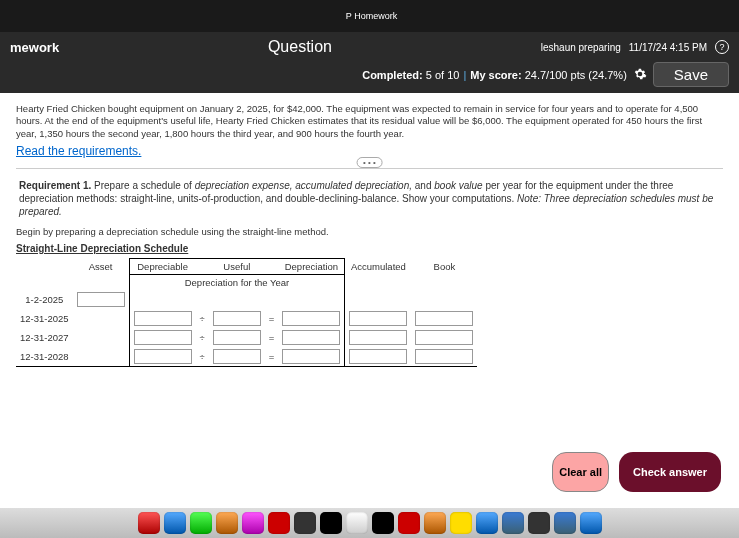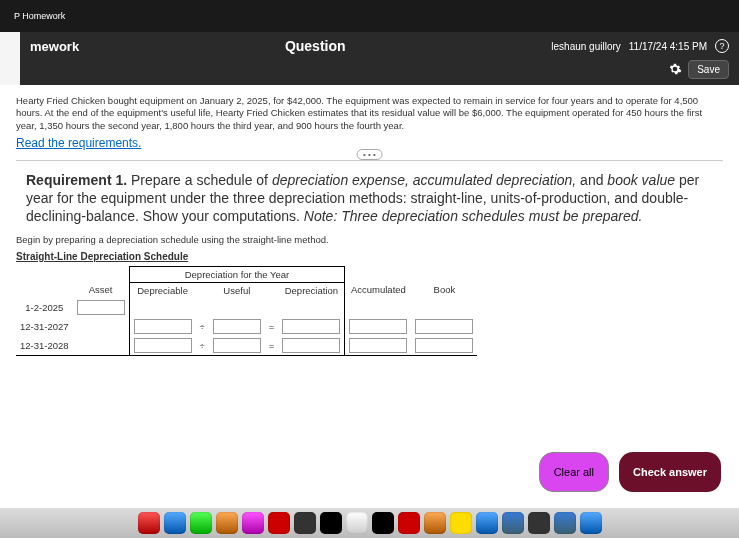--- a/index.html
+++ b/index.html
@@ -1,76 +1,77 @@
 <!DOCTYPE html>
 <html><head>
 <meta charset="utf-8">
 <style>
 * { box-sizing: border-box; margin: 0; padding: 0; }
 body { font-family: Arial, sans-serif; background: #f5f5f5; width: 739px; height: 538px; overflow: hidden; font-size: 10px; }
-.top-bar { background: #1a1a1a; color: #fff; height: 28px; display: flex; align-items: center; justify-content: flex-start; padding: 16px 10px; font-size: 9px; }
+.top-bar { background: #1a1a1a; color: #fff; height: 28px; display: flex; align-items: center; justify-content: center; padding: 16px 10px; font-size: 9px; }
 .top-bar span { margin-left: 4px; }
-.nav-bar { background: #2a2a2a; color: #fff; display: flex; align-items: center; padding: 6px 10px; font-size: 11px; margin-left: 20px; }
+.nav-bar { background: #2a2a2a; color: #fff; display: flex; align-items: center; padding: 6px 10px; font-size: 11px; }
 .nav-left { font-weight: bold; font-size: 13px; }
 .nav-center { flex: 1; text-align: center; }
-.nav-center .q-title { font-weight: bold; font-size: 14px; }
+.nav-center .q-title { font-weight: normal; font-size: 16px; }
 .nav-center .q-part { font-size: 9px; color: #ccc; }
 .nav-right { display: flex; align-items: center; gap: 8px; font-size: 10px; }
 .help-icon { border: 1px solid #fff; border-radius: 50%; width: 14px; height: 14px; display: inline-flex; align-items: center; justify-content: center; font-size: 9px; }
 .gear-icon { display: inline-block; }
-.save-btn { background: #444; border: 1px solid #666; color: #fff; padding: 3px 8px; border-radius: 4px; font-size: 10px; cursor: pointer; }
+.save-btn { background: #444; border: 1px solid #666; color: #fff; padding: 3px 20px; border-radius: 4px; font-size: 15px; cursor: pointer; }
 .content { background: #fff; padding: 10px 16px; height: 440px; overflow: auto; color: #333; }
 .problem-text { font-size: 9.5px; line-height: 1.3; margin-bottom: 4px; }
 .read-link { color: #0066cc; text-decoration: underline; cursor: pointer; font-size: 12px; }
 .divider { border: none; border-top: 1px solid #ccc; margin: 10px 0; position: relative; }
 .divider-handle { position: absolute; left: 50%; top: -6px; transform: translateX(-50%); background: #fff; border: 1px solid #aaa; border-radius: 8px; padding: 0 6px; font-size: 8px; color: #666; }
-.requirement { font-size: 14px; line-height: 1.3; margin: 8px 10px; }
+.requirement { font-size: 10px; line-height: 1.3; margin: 8px 3px; }
 .requirement b { font-weight: bold; }
 .instruction { font-size: 9.5px; margin: 6px 0; }
 .sched-title { font-weight: bold; font-size: 10px; text-decoration: underline; margin: 6px 0 4px 0; }
 table.sched { border-collapse: collapse; font-size: 9.5px; }
 table.sched th, table.sched td { padding: 2px 4px; text-align: center; }
 .top-border { border-top: 1px solid #000; }
 .bottom-border { border-bottom: 1px solid #000; }
 .left-border { border-left: 1px solid #000; }
 .right-border { border-right: 1px solid #000; }
 .group-header { font-weight: normal; text-align: center; }
 .col-head { font-weight: normal; }
 input.cell { width: 58px; height: 15px; border: 1px solid #999; font-size: 9px; padding: 0 2px; }
 input.cell.narrow { width: 48px; }
 .op { width: 10px; text-align: center; }
 .btn-row { position: absolute; right: 18px; bottom: 46px; display: flex; gap: 10px; }
-.clear-btn { background: #d946ef; border: 1px solid #888; border-radius: 14px; padding: 5px 14px; font-size: 11px; font-weight: normal; cursor: pointer; }
+.clear-btn { background: #fca5a5; border: 1px solid #888; border-radius: 14px; padding: 5px 6px; font-size: 11px; font-weight: bold; cursor: pointer; }
 .check-btn { background: #6b0f2b; color: #fff; border: none; border-radius: 14px; padding: 14px 14px; font-size: 11px; font-weight: bold; cursor: pointer; }
 .dock { position: absolute; bottom: 0; left: 0; right: 0; height: 30px; background: linear-gradient(#ddd,#bbb); display: flex; align-items: center; justify-content: center; gap: 4px; padding: 0 8px; }
 .dock-icon { width: 22px; height: 22px; border-radius: 5px; background: #555; box-shadow: inset 0 0 2px rgba(0,0,0,.3); }
 .di1{background:linear-gradient(#f55,#a00);} .di2{background:linear-gradient(#5af,#05a);} .di3{background:linear-gradient(#5f5,#0a0);} .di4{background:linear-gradient(#fa5,#a50);} .di5{background:linear-gradient(#f5f,#a0a);} .di6{background:#333;} .di7{background:#000;} .di8{background:linear-gradient(#fff,#ccc);} .di9{background:#c00;} .di10{background:#fd0;} .di11{background:linear-gradient(#3a7bd5,#3a6073);}
 .score .sep { color: #5dade2; margin: 0 4px; }
 </style>
 </head>
 <body>
 
 <div class="top-bar">
   <span>P Homework</span>
 </div>
 
 <div class="nav-bar">
   <div class="nav-left">mework</div>
   <div class="nav-center">
     <div class="q-title">Question</div>
   </div>
   <div class="nav-right">
-    <span>leshaun guillory</span>
+    <span>leshaun preparing</span>
     <span>11/17/24 4:15 PM</span>
     <span class="help-icon">?</span>
   </div>
 </div>
 
 <div class="nav-bar" style="padding-top:0;padding-bottom:6px;justify-content:flex-end">
   <div class="score" style="display:flex;align-items:center;gap:6px">
+    <span><b>Completed:</b> <span>5 of 10</span><span class="sep">|</span><b>My score:</b> <span>24.7/100 pts (24.7%)</span></span>
     <span class="gear-icon">
       <svg width="14" height="14" viewBox="0 0 24 24" fill="#fff">
           <path d="M12 8a4 4 0 100 8 4 4 0 000-8zm9 4a7 7 0 01-.1 1.2l2 1.6-2 3.4-2.4-.9a7 7 0 01-2 1.2l-.4 2.5h-4l-.4-2.5a7 7 0 01-2-1.2l-2.4.9-2-3.4 2-1.6A7 7 0 015 12a7 7 0 01.1-1.2l-2-1.6 2-3.4 2.4.9a7 7 0 012-1.2L9.9 3h4l.4 2.5a7 7 0 012 1.2l2.4-.9 2 3.4-2 1.6c.1.4.1.8.1 1.2z"></path>
         </svg>
     </span>
     <button class="save-btn">Save</button>
   </div>
 </div>
 
 <div class="content">
@@ -86,46 +87,57 @@
     <b>Requirement 1.</b>
     <span> Prepare a schedule of <i>depreciation expense, accumulated depreciation,</i> and <i>book value</i> per year for the equipment under the three depreciation methods: straight-line, units-of-production, and double-declining-balance. Show your computations. <i>Note: Three depreciation schedules must be prepared.</i></span>
   </p>
   <p class="instruction">Begin by preparing a depreciation schedule using the straight-line method.</p>
   <p class="sched-title">Straight-Line Depreciation Schedule</p>
 
   <table class="sched">
     <tbody>
         <tr>
       <td></td>
-          <td></td>
-      <td colspan="5" class="top-border left-border right-border group-header">Depreciation for the Year</td>
-      <td></td>
-          <td></td>
-    </tr>
-    <tr>
-      <td></td>
       <td class="col-head">Asset</td>
       <td class="col-head left-border top-border">Depreciable</td>
       <td class="top-border"></td>
       <td class="col-head top-border">Useful</td>
       <td class="top-border"></td>
       <td class="col-head right-border top-border">Depreciation</td>
       <td class="col-head">Accumulated</td>
       <td class="col-head">Book</td>
+    </tr>
+    <tr>
+      <td></td>
+          <td></td>
+      <td colspan="5" class="top-border left-border right-border group-header">Depreciation for the Year</td>
+      <td></td>
+          <td></td>
     </tr>
     <tr>
       <td>1-2-2025</td>
       <td><input class="cell narrow" style=""></td>
       <td class="left-border"></td>
           <td></td>
           <td></td>
           <td></td>
           <td class="right-border"></td>
           <td></td>
           <td></td>
+    </tr>
+    <tr>
+      <td>12-31-2025</td>
+      <td></td>
+      <td class="left-border"><input class="cell" style=""></td>
+      <td class="op">÷</td>
+      <td><input class="cell narrow" style=""></td>
+      <td class="op">=</td>
+      <td class="right-border"><input class="cell" style=""></td>
+      <td><input class="cell" style=""></td>
+      <td><input class="cell" style=""></td>
     </tr>
     <tr>
       <td>12-31-2027</td>
       <td></td>
       <td class="left-border"><input class="cell" style=""></td>
       <td class="op">÷</td>
       <td><input class="cell narrow" style=""></td>
       <td class="op">=</td>
       <td class="right-border"><input class="cell" style=""></td>
       <td><input class="cell" style=""></td>

